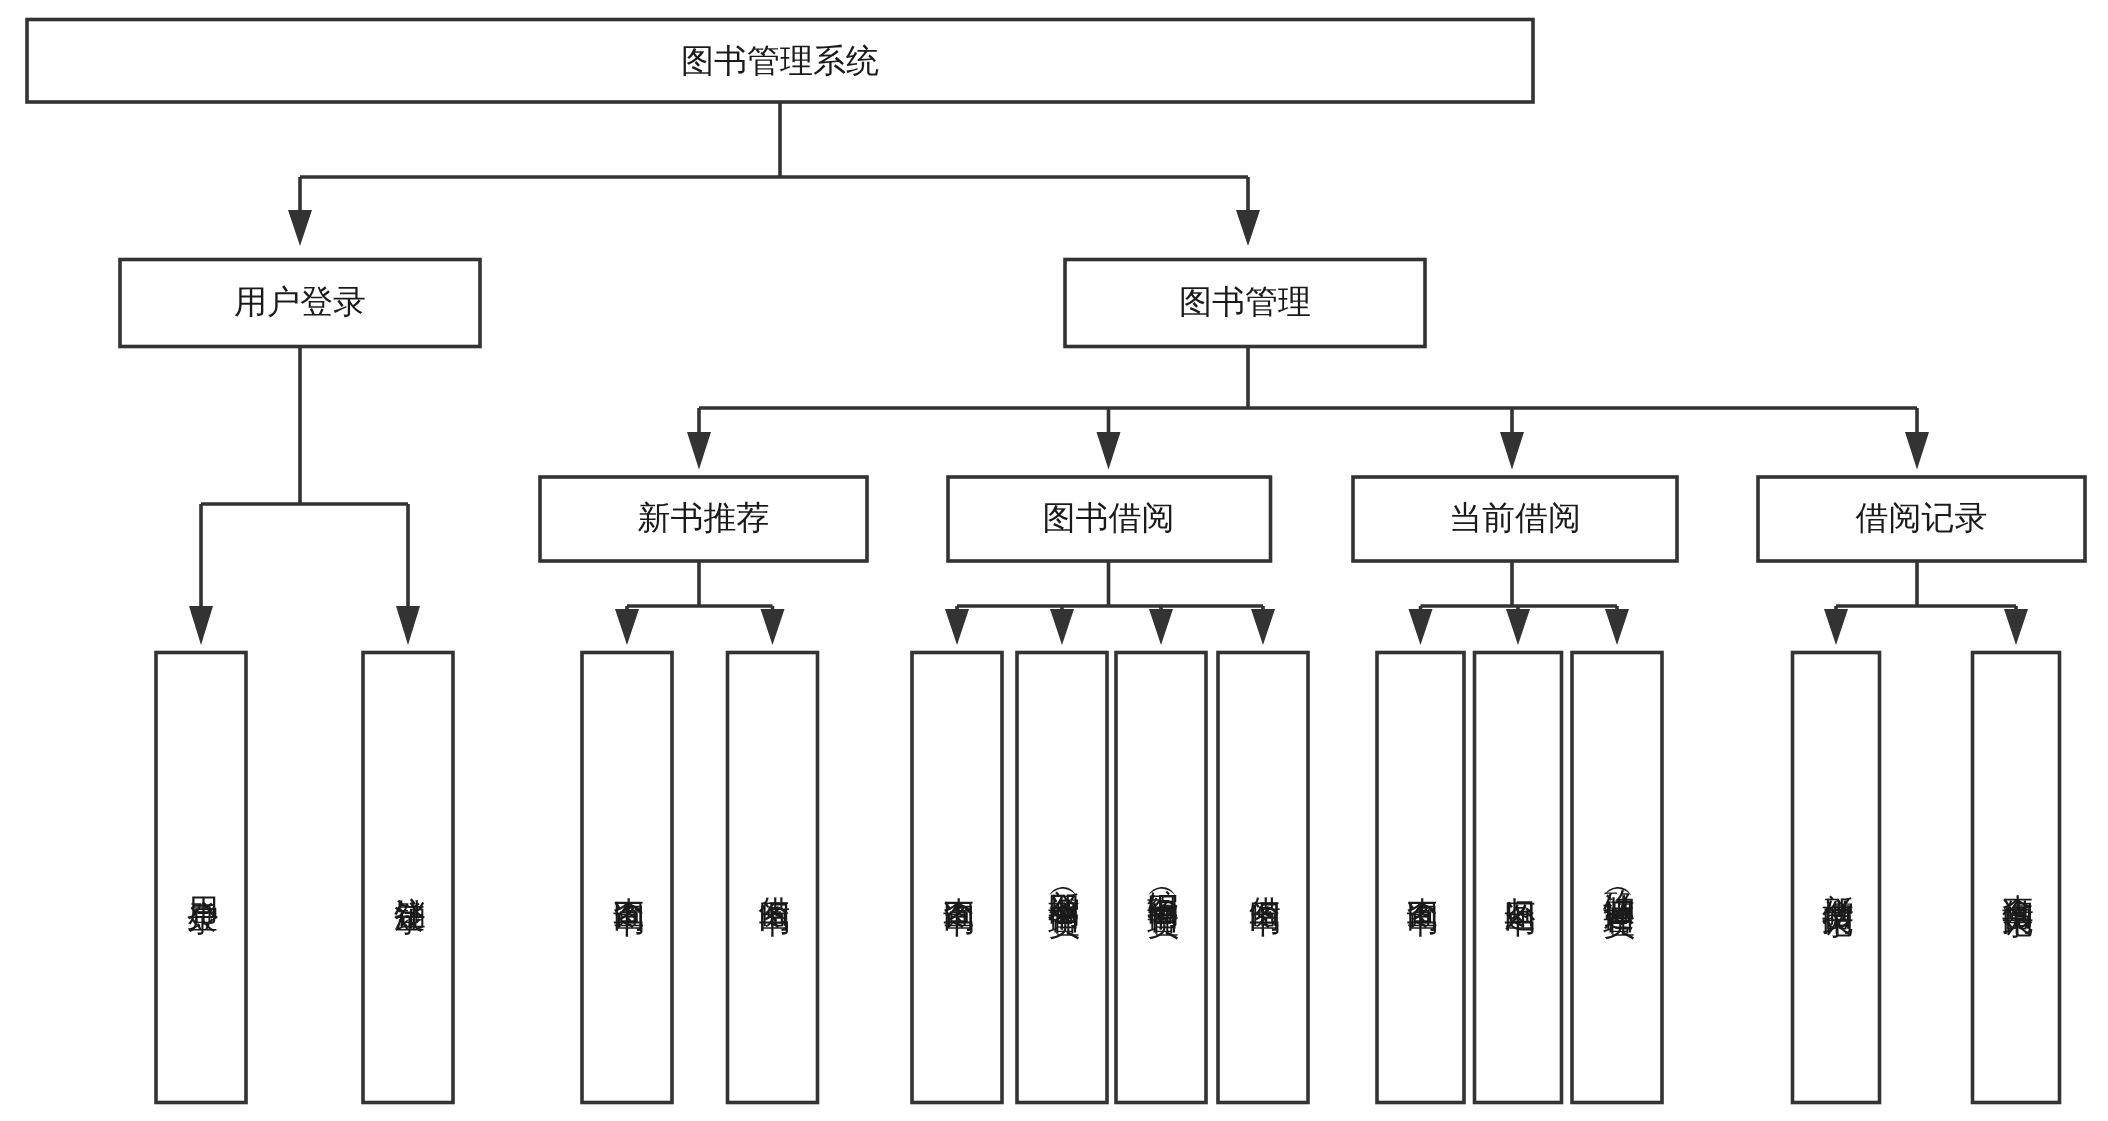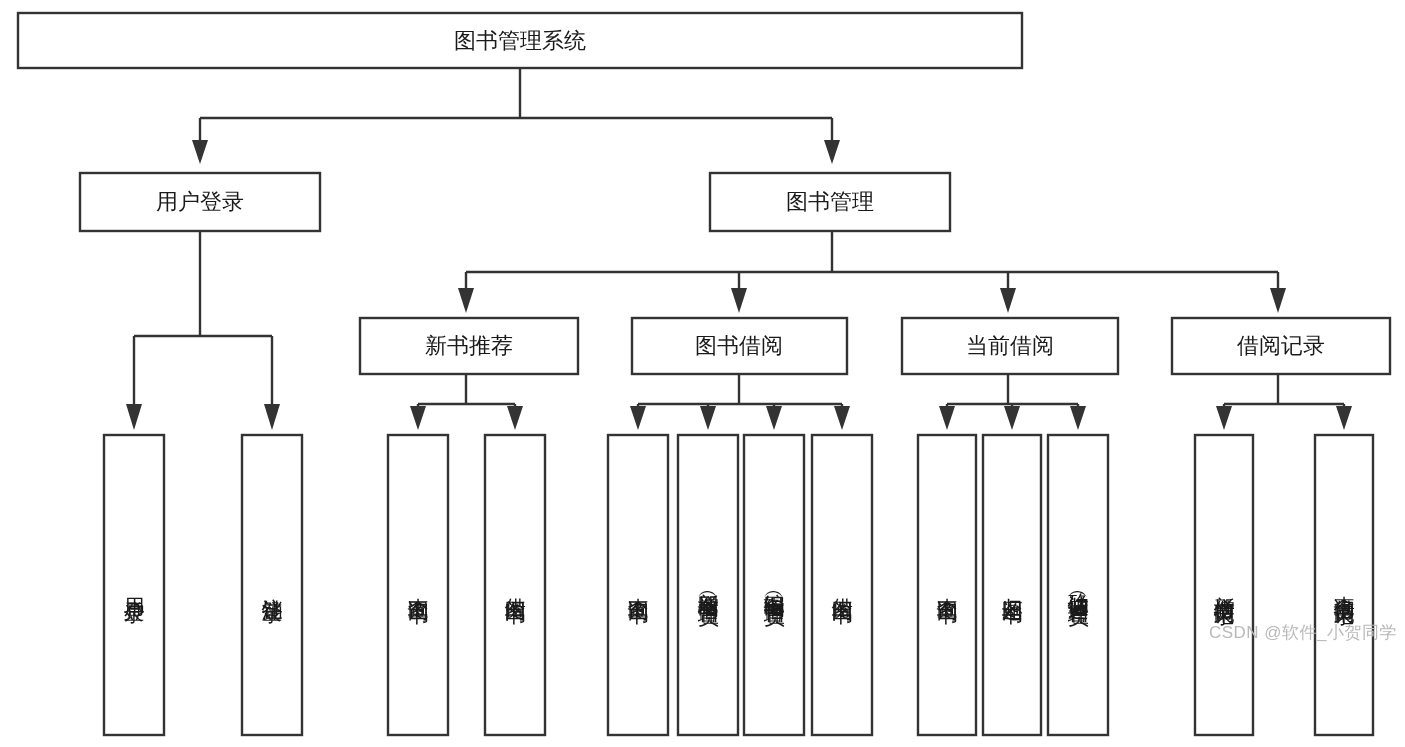--- a/index.html
+++ b/index.html
@@ -211,15 +211,14 @@
   <div class="leaf-label-v" style="left:608px; top:435px; width:60px; height:300px;">查询图书</div>
   <div class="leaf-label-v" style="left:678px; top:435px; width:60px; height:300px;">新增图书（管理员）</div>
   <div class="leaf-label-v" style="left:744px; top:435px; width:60px; height:300px;">编辑图书（管理员）</div>
   <div class="leaf-label-v" style="left:812px; top:435px; width:60px; height:300px;">借阅图书</div>
   <div class="leaf-label-v" style="left:918px; top:435px; width:58px; height:300px;">查询图书</div>
   <div class="leaf-label-v" style="left:983px; top:435px; width:58px; height:300px;">归还图书</div>
   <div class="leaf-label-v" style="left:1048px; top:435px; width:60px; height:300px;">确认归还（管理员）</div>
   <div class="leaf-label-v" style="left:1195px; top:435px; width:58px; height:300px;">新增借阅记录</div>
   <div class="leaf-label-v" style="left:1315px; top:435px; width:58px; height:300px;">查询借阅记录</div>
 
-  <div class="watermark">CSDN @软件_小贺同学</div>
 
 </div>
 
 </body></html>

